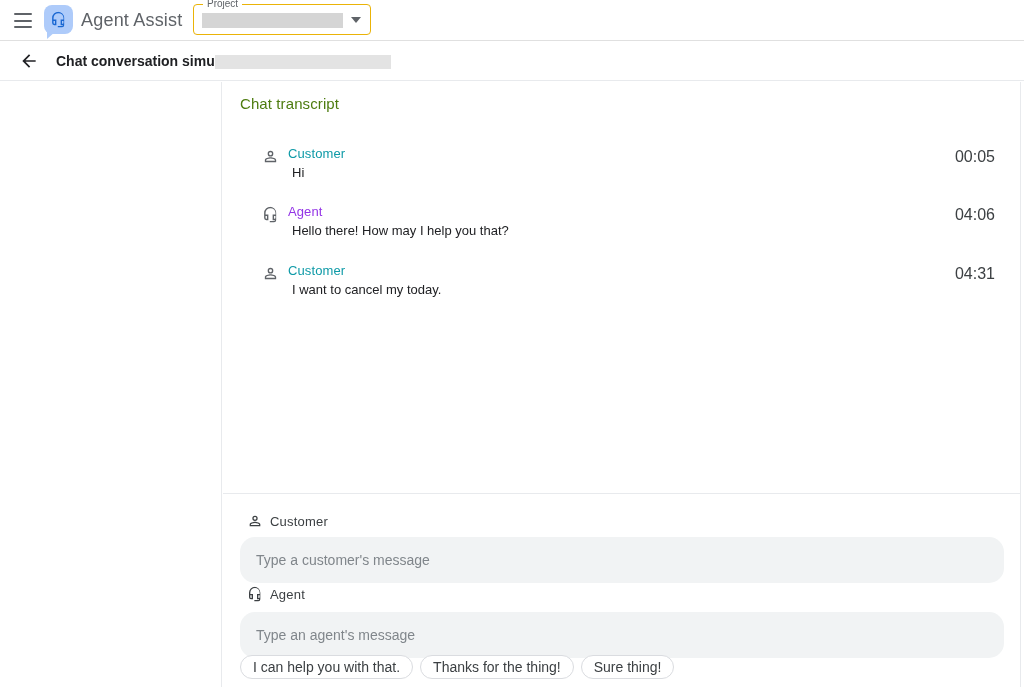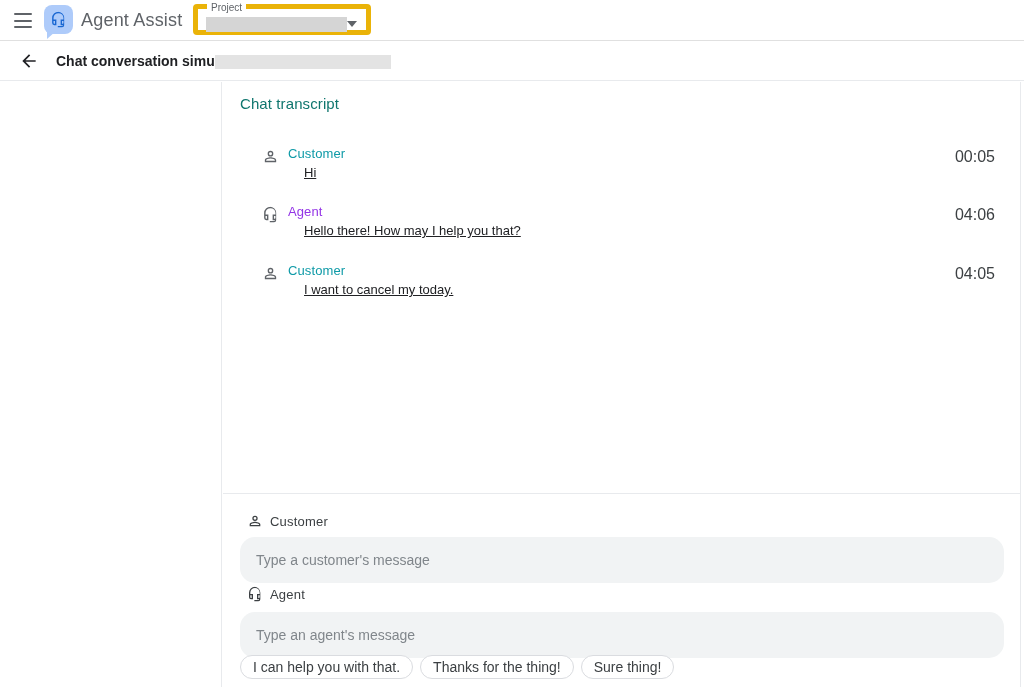--- a/index.html
+++ b/index.html
@@ -14,21 +14,21 @@
               display:flex; flex-direction:column; justify-content:space-between; padding:2px 2px; }
   .menu-btn span { display:block; height:2px; width:18px; background:#5f6368; border-radius:1px; }
   .logo { position:absolute; left:44px; top:5px; width:29px; height:29px; }
   .logo .bubble { position:absolute; inset:0; background:#aecbfa; border-radius:8px; }
   .logo .tail { position:absolute; left:3px; bottom:-5px; width:0; height:0;
                 border-left:9px solid #aecbfa; border-bottom:8px solid transparent; }
   .logo svg { position:absolute; left:6px; top:6px; width:17px; height:17px; fill:#1967d2; }
   .product-name { position:absolute; left:81px; top:7px; font-size:18px; line-height:27px;
                   color:#5f6368; letter-spacing:.2px; }
   .project-field { position:absolute; left:193px; top:4px; width:178px; height:31px;
-                   border:5px solid #eab308; border-radius:4px; background:#fff; cursor:pointer; }
+                   border:1px solid #eab308; border-radius:4px; background:#fff; cursor:pointer; }
   .project-label { position:absolute; left:9px; top:-7px; background:#fff; padding:0 4px;
                    font-size:10px; color:#5f6368; }
   .project-redacted { position:absolute; left:8px; top:8px; width:141px; height:15px; background:#d5d5d5; }
   .caret { position:absolute; right:9px; top:12px; width:0; height:0;
            border-left:5px solid transparent; border-right:5px solid transparent;
            border-top:6px solid #5f6368; }
 
   
   .subbar { position:absolute; left:0; top:42px; width:1024px; height:39px; background:#fff;
             border-bottom:1px solid #e8eaed; }
@@ -38,30 +38,30 @@
                   font-size:14px; font-weight:700; color:#202124; }
   .title-redacted { position:absolute; left:215px; top:13px; width:176px; height:14px; background:#e3e3e3; }
 
   
   .sidebar { position:absolute; left:0; top:82px; width:222px; height:605px; background:#fff;
              border-right:1px solid #e8eaed; }
   .main { position:absolute; left:223px; top:82px; width:798px; height:605px; background:#fff;
           border-right:1px solid #e8eaed; }
 
   .transcript-heading { position:absolute; left:17px; top:13px; font-size:15px; font-weight:500;
-                        color:#0f766e; letter-spacing:.1px; }
+                        color:#4d7c0f; letter-spacing:.1px; }
 
   .msg { position:absolute; left:39px; right:25px; }
   .msg-1 { top:64px; } .msg-2 { top:122px; } .msg-3 { top:181px; }
   .msg-icon { position:absolute; left:0; top:2px; width:17px; height:17px; }
   .msg-icon svg { width:17px; height:17px; fill:#5f6368; }
   .msg-role { margin-left:26px; font-size:13px; font-weight:500; letter-spacing:.1px; }
   .role-customer { color:#0e9aa7; }
   .role-agent { color:#9334e6; }
-  .msg-text { margin-left:42px; margin-top:4px; font-size:13px; color:#202124;text-decoration:underline; }
+  .msg-text { margin-left:30px; margin-top:4px; font-size:13px; color:#202124; }
   .msg-time { position:absolute; right:0; top:2px; font-size:16px; color:#3c4043; }
 
   
   .composer { position:absolute; left:0; right:0; top:411px; bottom:0; border-top:1px solid #e8eaed; }
   .party-row { position:absolute; left:24px; display:flex; align-items:center; gap:7px; }
   .party-row svg { width:16px; height:16px; fill:#3c4043; }
   .party-label { font-size:13px; color:#3c4043; letter-spacing:.2px; }
   .party-customer { top:19px; }
   .party-agent { top:92px; }
   .chat-input { position:absolute; left:17px; width:764px; height:46px; border:none; outline:none;
@@ -143,21 +143,21 @@
       <div class="msg-time">04:06</div>
       <div class="msg-text">Hello there! How may I help you that?</div>
     </div>
 
     <div class="msg msg-3">
       <span class="msg-icon">
         <svg viewBox="0 0 24 24">
             <use href="#p-person"></use>
           </svg></span>
       <div class="msg-role role-customer">Customer</div>
-      <div class="msg-time">04:05</div>
+      <div class="msg-time">04:31</div>
       <div class="msg-text">I want to cancel my today.</div>
     </div>
 
     <div class="composer">
       <div class="party-row party-customer">
         <svg viewBox="0 0 24 24">
             <use href="#p-person"></use>
           </svg>
         <span class="party-label">Customer</span>
       </div>

